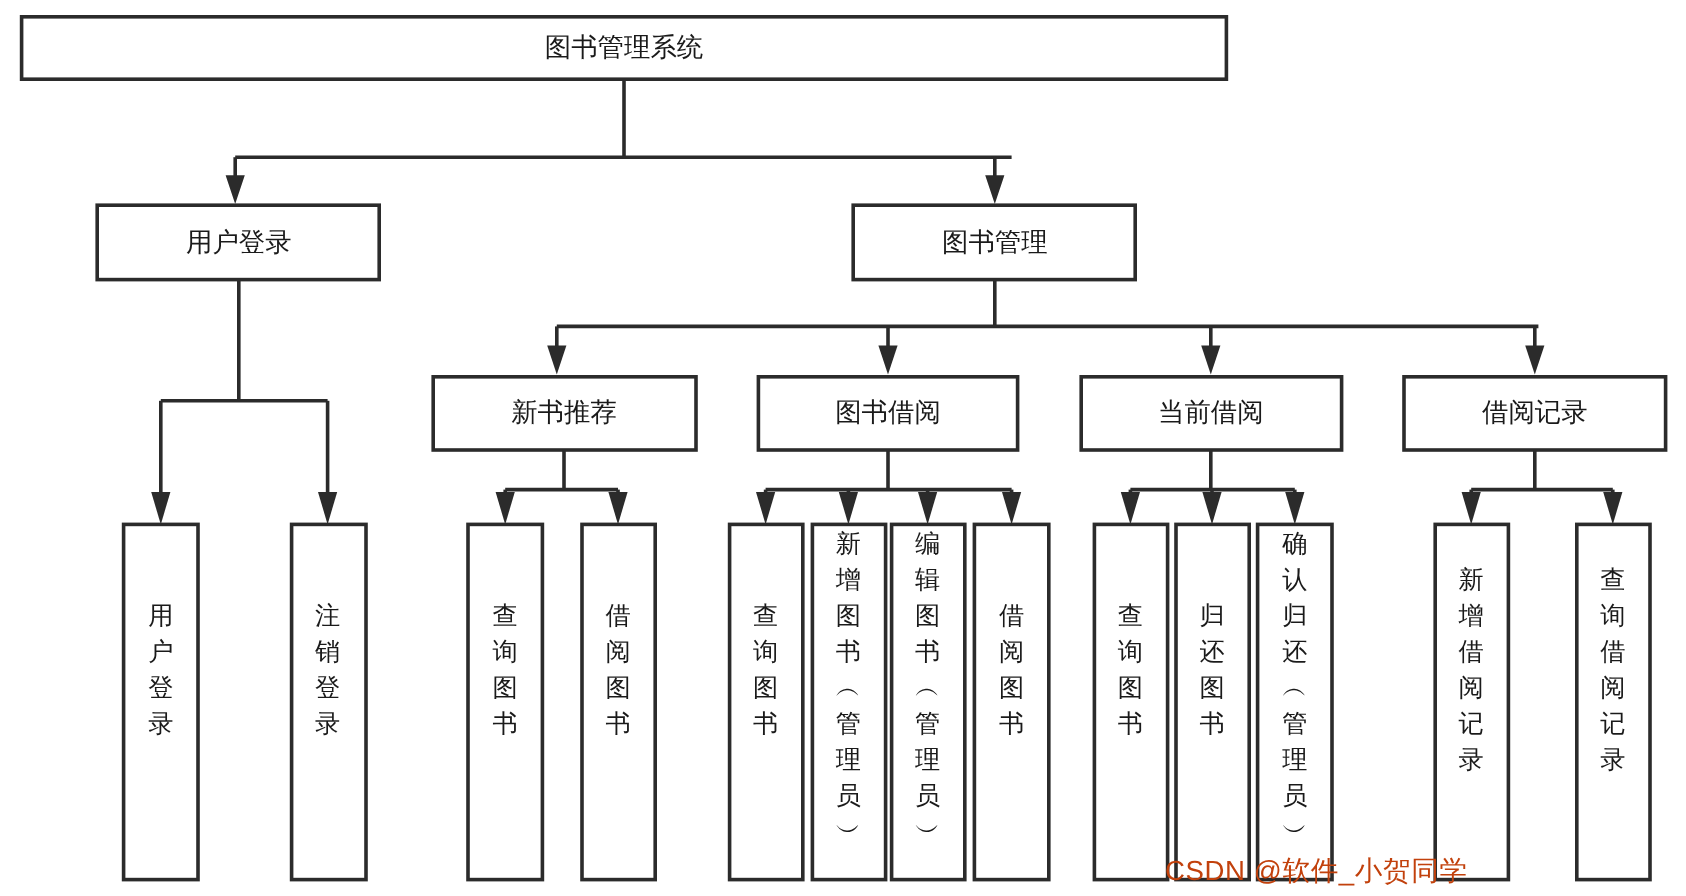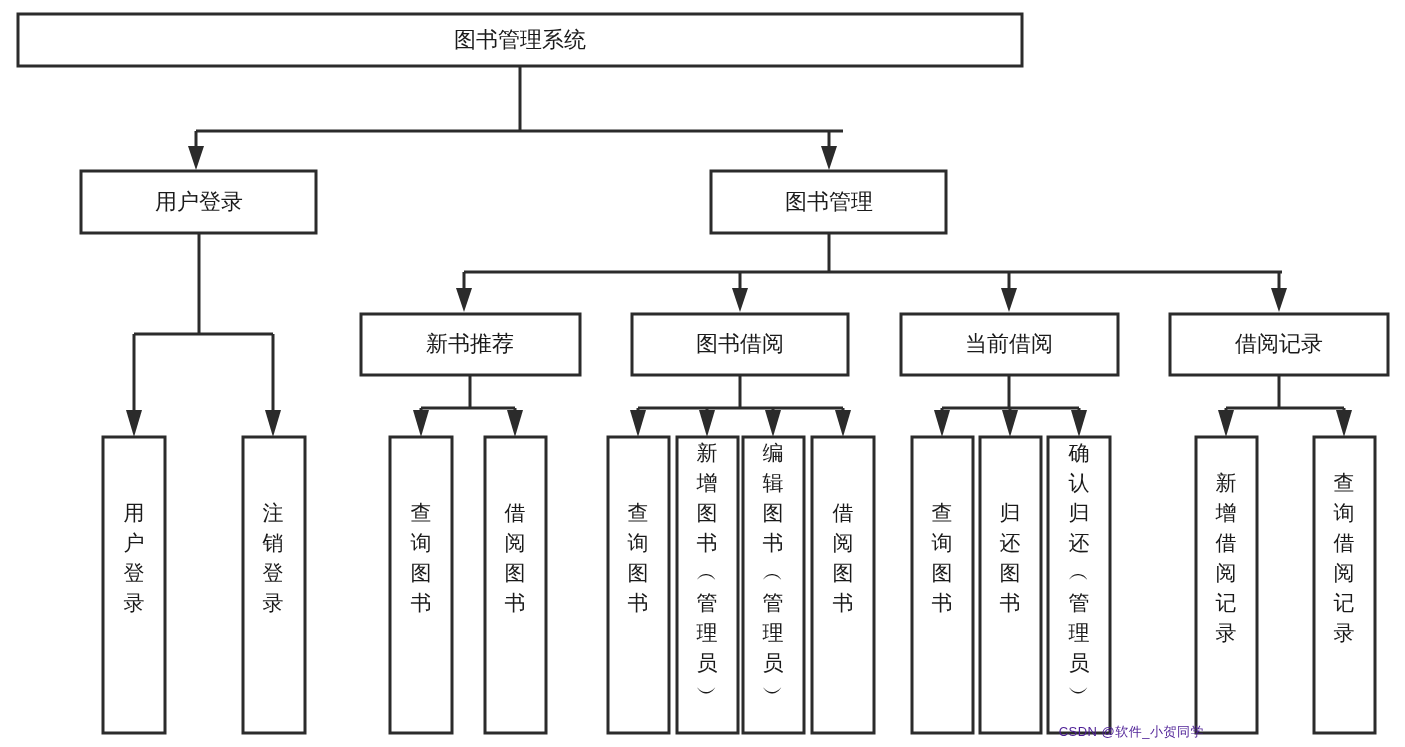--- a/index.html
+++ b/index.html
@@ -48,25 +48,25 @@
     dominant-baseline: middle;
   }
   .node-label-v {
     font-family: "Liberation Sans", "DejaVu Sans", sans-serif;
     font-size: 21px;
     fill: #1a1a1a;
     text-anchor: middle;
   }
   .watermark {
     position: absolute;
-    right: 20px;
+    right: 1px;
     bottom: 6px;
     font-family: "Liberation Sans", "DejaVu Sans", sans-serif;
-    font-size: 13px;
-    color: #4c1d95;
+    font-size: 23px;
+    color: #c2410c;
     letter-spacing: 0.5px;
     white-space: nowrap;
     user-select: none;
   }
 </style>
 </head>
 <body>
 
 <div id="diagram-root">
 

